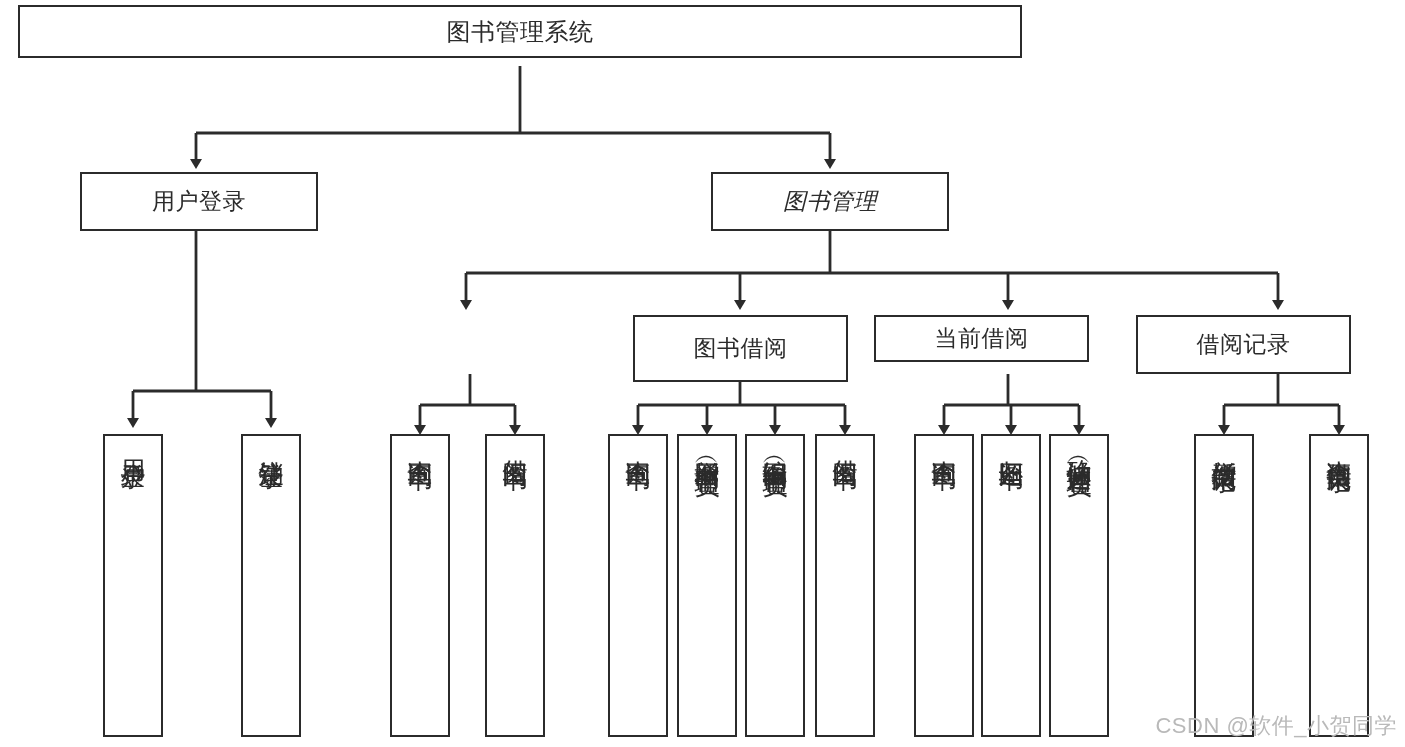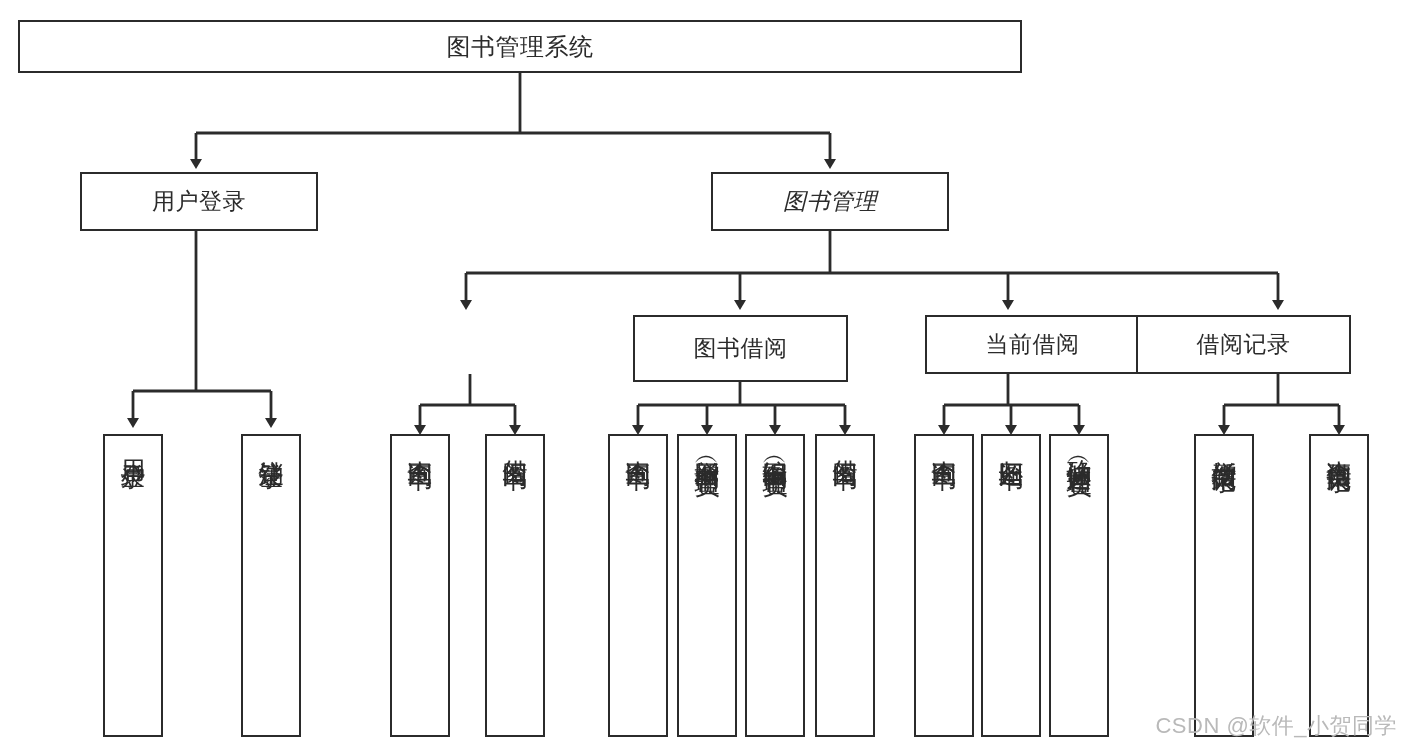--- a/index.html
+++ b/index.html
@@ -114,35 +114,35 @@
       <path d="M1011,405 L1011,426" marker-end="url(#arrow)"></path>
       <path d="M1079,405 L1079,426" marker-end="url(#arrow)"></path>
 
       <path d="M1278,374 L1278,405"></path>
       <path d="M1224,405 L1339,405"></path>
       <path d="M1224,405 L1224,426" marker-end="url(#arrow)"></path>
       <path d="M1339,405 L1339,426" marker-end="url(#arrow)"></path>
     </g>
   </svg>
 
-  <div class="node root horiz" style="left:18px;top:20px;width:1004px;height:53px;">
+  <div class="node root horiz" style="left:18px;top:5px;width:1004px;height:53px;">
     <span class="label">图书管理系统</span>
   </div>
 
   <div class="node horiz" style="left:80px;top:172px;width:238px;height:59px;">
     <span class="label">用户登录</span>
   </div>
   <div class="node horiz" style="left:711px;top:172px;width:238px;height:59px;font-style:italic;">
     <span class="label">图书管理</span>
   </div>
 
   <div class="node horiz" style="left:633px;top:315px;width:215px;height:67px;">
     <span class="label">图书借阅</span>
   </div>
-  <div class="node horiz" style="left:925px;top:315px;width:215px;height:59px;">
+  <div class="node horiz" style="left:874px;top:315px;width:215px;height:47px;">
     <span class="label">当前借阅</span>
   </div>
   <div class="node horiz" style="left:1136px;top:315px;width:215px;height:59px;">
     <span class="label">借阅记录</span>
   </div>
 
   <div class="node leaf" style="left:103px;top:434px;width:60px;height:303px;">
     <span class="label">用户登录</span>
   </div>
   <div class="node leaf" style="left:241px;top:434px;width:60px;height:303px;">

